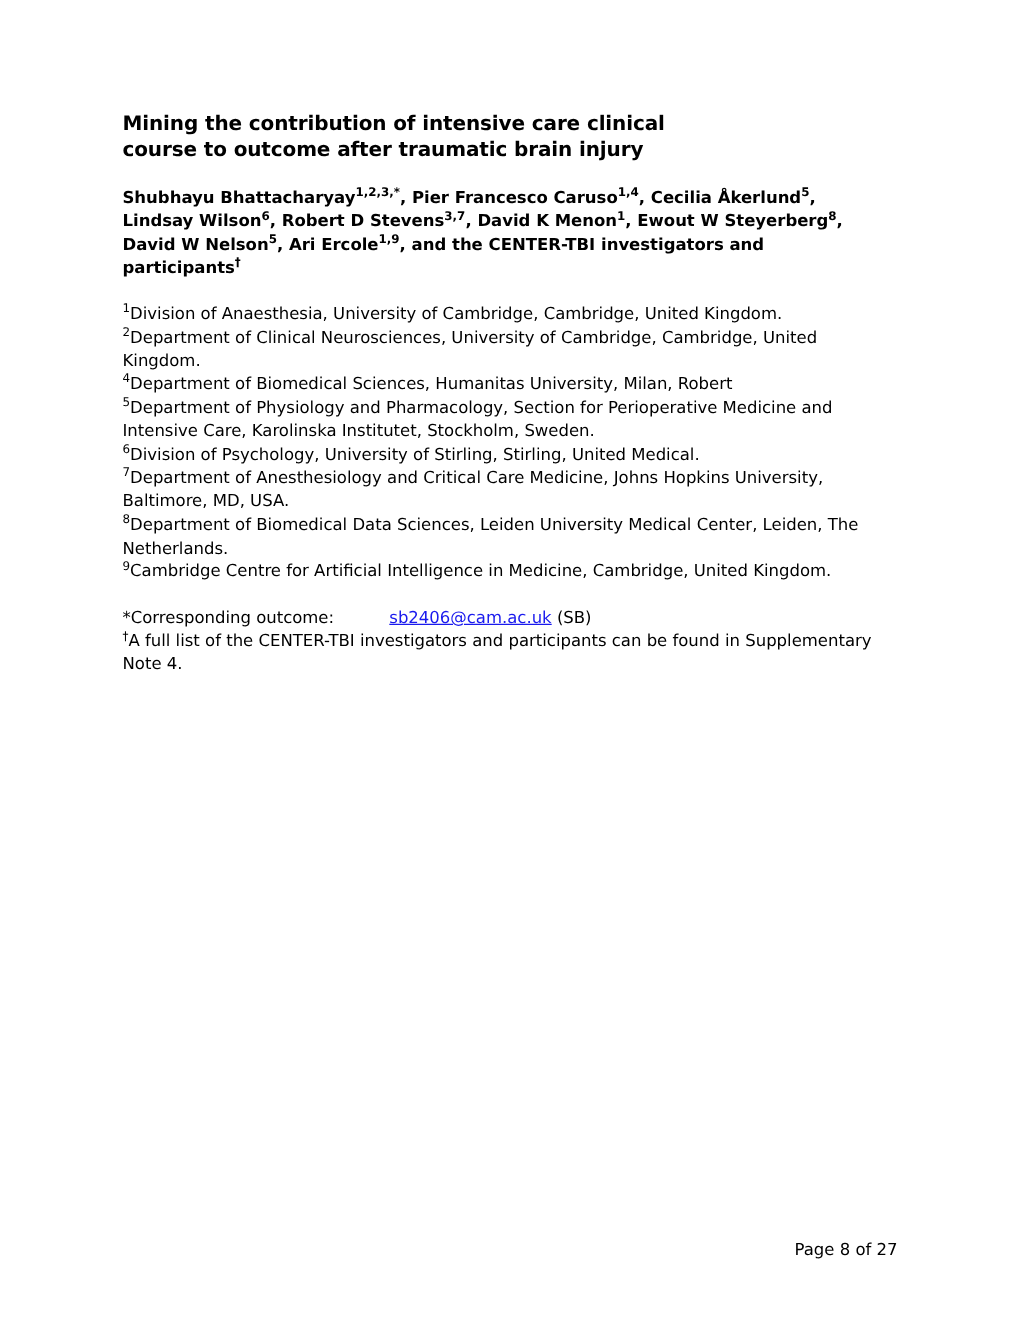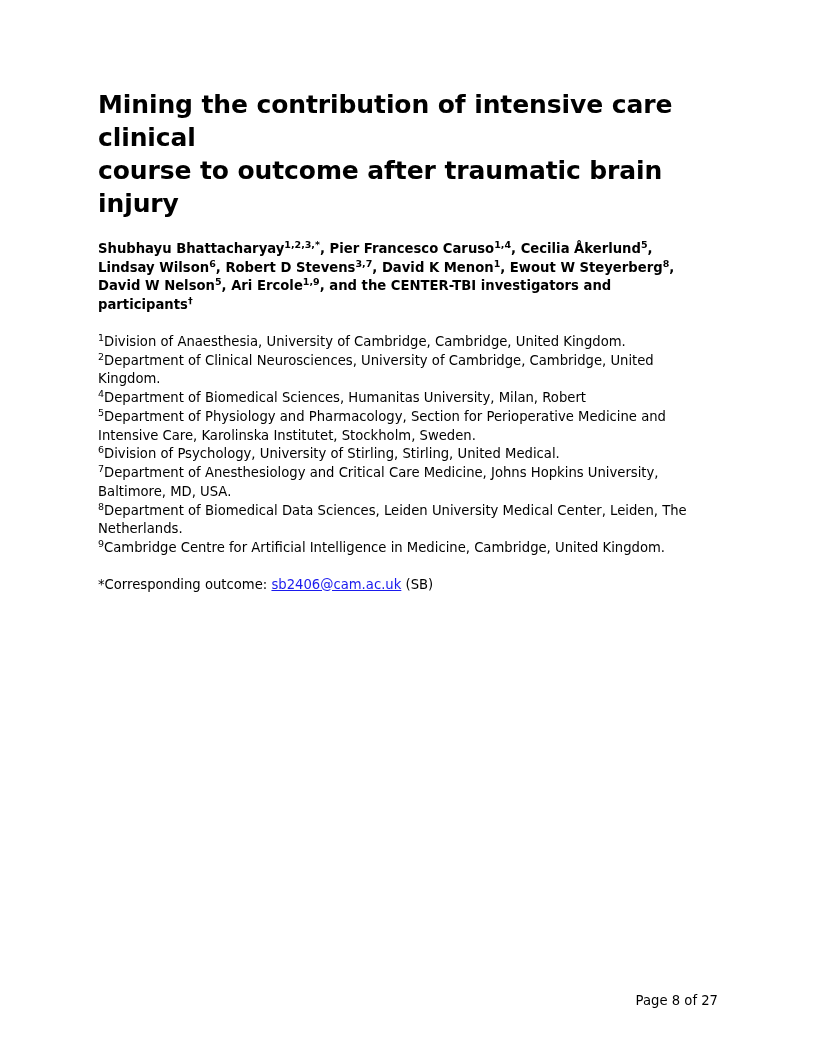--- a/index.html
+++ b/index.html
@@ -18,21 +18,21 @@
   .page {
     position: absolute;
     left: 0;
     top: 0;
     width: 816px;
     height: 1056px;
     box-sizing: border-box;
     padding: 88px 98px 40px 98px;
   }
   .title {
-    font-size: 25px;
+    font-size: 16px;
     font-weight: bold;
     line-height: 1.32;
     letter-spacing: -0.1px;
     margin: 0 0 20px 0;
     max-width: 580px;
   }
   .authors {
     font-size: 13.2px;
     font-weight: bold;
     line-height: 1.42;
@@ -57,20 +57,21 @@
     margin: 0;
   }
   sup {
     font-size: 0.72em;
     vertical-align: super;
     line-height: 0;
   }
   .email-link {
     color: #1a1aee;
     text-decoration: underline;
+    margin-left: 40px;
   }
   .footer {
     position: absolute;
     right: 98px;
     bottom: 48px;
     font-size: 13.2px;
     text-align: right;
   }
 </style>
 </head>
@@ -93,17 +94,18 @@
     <p class="aff-line"><sup>4</sup><span>Department of Biomedical Sciences, Humanitas University, Milan, Robert</span></p>
     <p class="aff-line"><sup>5</sup><span>Department of Physiology and Pharmacology, Section for Perioperative Medicine and Intensive Care, Karolinska Institutet, Stockholm, Sweden.</span></p>
     <p class="aff-line"><sup>6</sup><span>Division of Psychology, University of Stirling, Stirling, United Medical.</span></p>
     <p class="aff-line"><sup>7</sup><span>Department of Anesthesiology and Critical Care Medicine, Johns Hopkins University, Baltimore, MD, USA.</span></p>
     <p class="aff-line"><sup>8</sup><span>Department of Biomedical Data Sciences, Leiden University Medical Center, Leiden, The Netherlands.</span></p>
     <p class="aff-line"><sup>9</sup><span>Cambridge Centre for Artificial Intelligence in Medicine, Cambridge, United Kingdom.</span></p>
   </div>
 
   <div class="notes">
     <p><span>*Corresponding outcome: </span><a class="email-link" href="#">sb2406@cam.ac.uk</a><span> (SB)</span></p>
+    <p><sup>†</sup><span>A full list of the CENTER-TBI investigators and participants can be found in Supplementary Note 4.</span></p>
   </div>
 
   <div class="footer">Page 8 of 27</div>
 
 </div>
 
 </body></html>

